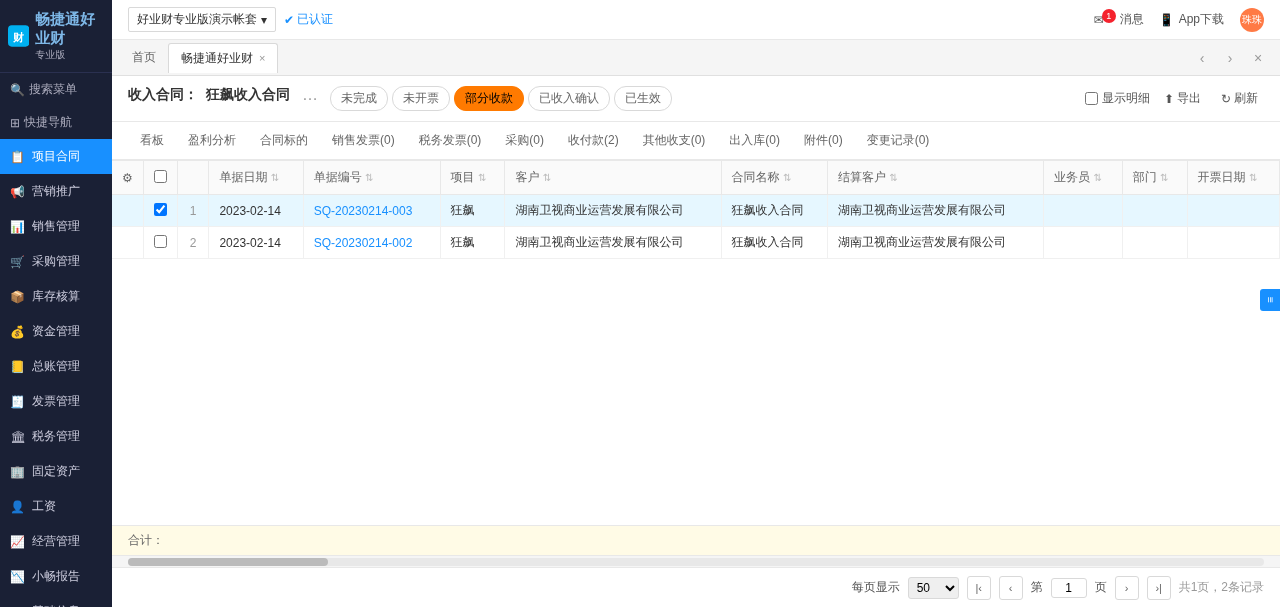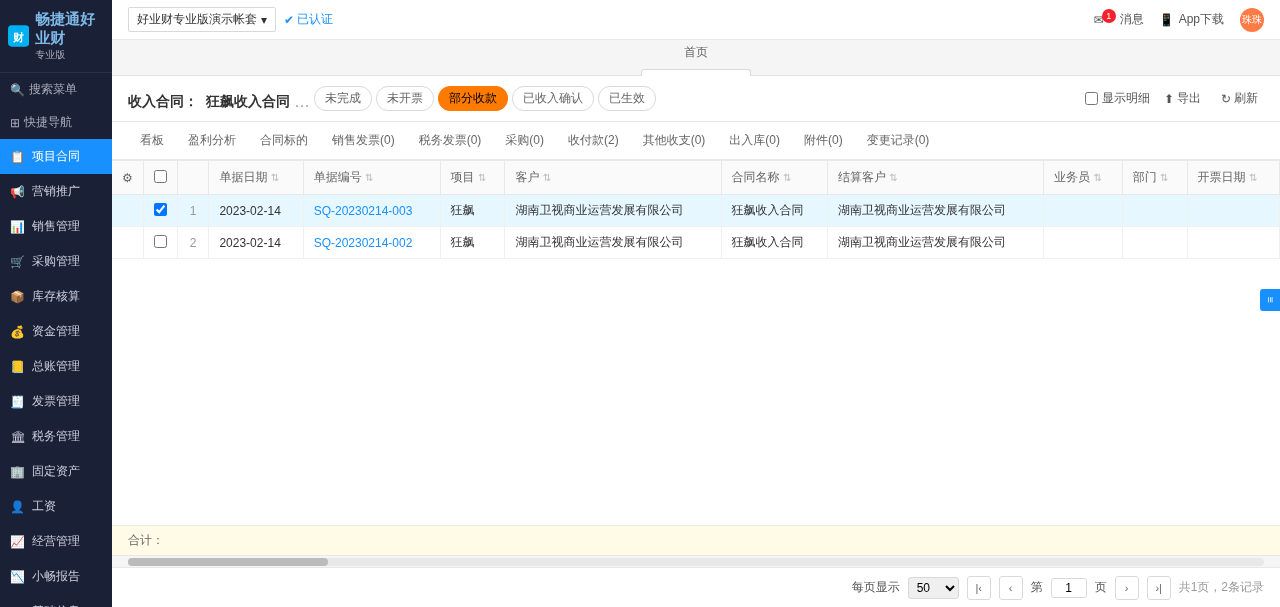--- a/index.html
+++ b/index.html
@@ -24,21 +24,21 @@
     .verified-badge { display: flex; align-items: center; gap: 3px; color: #1890ff; font-size: 12px; }
     .topbar-right { display: flex; align-items: center; gap: 16px; }
     .topbar-action { display: flex; align-items: center; gap: 4px; cursor: pointer; font-size: 12px; color: #555; }
     .notification-badge { background: #f5222d; color: #fff; border-radius: 50%; width: 14px; height: 14px; font-size: 9px; display: flex; align-items: center; justify-content: center; margin-top: -8px; margin-left: -6px; }
     .avatar { width: 24px; height: 24px; background: #ff7a45; border-radius: 50%; display: flex; align-items: center; justify-content: center; color: #fff; font-size: 10px; }
 
     
     .content { flex: 1; display: flex; flex-direction: column; overflow: hidden; }
 
     
-    .tabbar { background: #f5f5f5; height: 36px; display: flex; align-items: center; padding: 0 12px; gap: 4px; border-bottom: 1px solid #e0e0e0; flex-shrink: 0; flex-direction: column; }
+    .tabbar { background: #f5f5f5; height: 36px; display: flex; align-items: center; padding: 0 12px; gap: 4px; border-bottom: 1px solid #e0e0e0; flex-shrink: 0; }
     .tab-home { font-size: 12px; color: #666; cursor: pointer; padding: 4px 8px; }
     .tab-active { background: #fff; border: 1px solid #d9d9d9; border-bottom: none; padding: 6px 12px; font-size: 12px; color: #333; border-radius: 3px 3px 0 0; display: flex; align-items: center; gap: 6px; cursor: pointer; }
     .tab-close { color: #999; cursor: pointer; font-size: 11px; }
 
     
     .page-header { background: #fff; padding: 10px 16px; border-bottom: 1px solid #e8e8e8; flex-shrink: 0; }
     .page-header-row { display: flex; align-items: center; justify-content: space-between; }
     .page-title { font-size: 14px; font-weight: bold; color: #333; display: flex; align-items: center; gap: 8px; }
     .page-title-more { color: #999; cursor: pointer; font-size: 16px; }
     .status-buttons { display: flex; gap: 4px; }
@@ -212,21 +212,21 @@
       <button class="win-btn">‹</button>
       <button class="win-btn">›</button>
       <button class="win-btn">×</button>
     </div>
   </div>
 
   <div class="content">
 
     <div class="page-header">
       <div class="page-header-row">
-        <div style="display:flex;align-items:flex-end;gap:4px;">
+        <div style="display:flex;align-items:flex-start;gap:12px;">
           <div class="page-title">
             <span>收入合同：</span>
             <span>狂飙收入合同</span>
           </div>
           <span class="page-title-more">…</span>
           <div class="status-buttons">
             <button class="status-btn">未完成</button>
             <button class="status-btn">未开票</button>
             <button class="status-btn active-orange">部分收款</button>
             <button class="status-btn">已收入确认</button>

